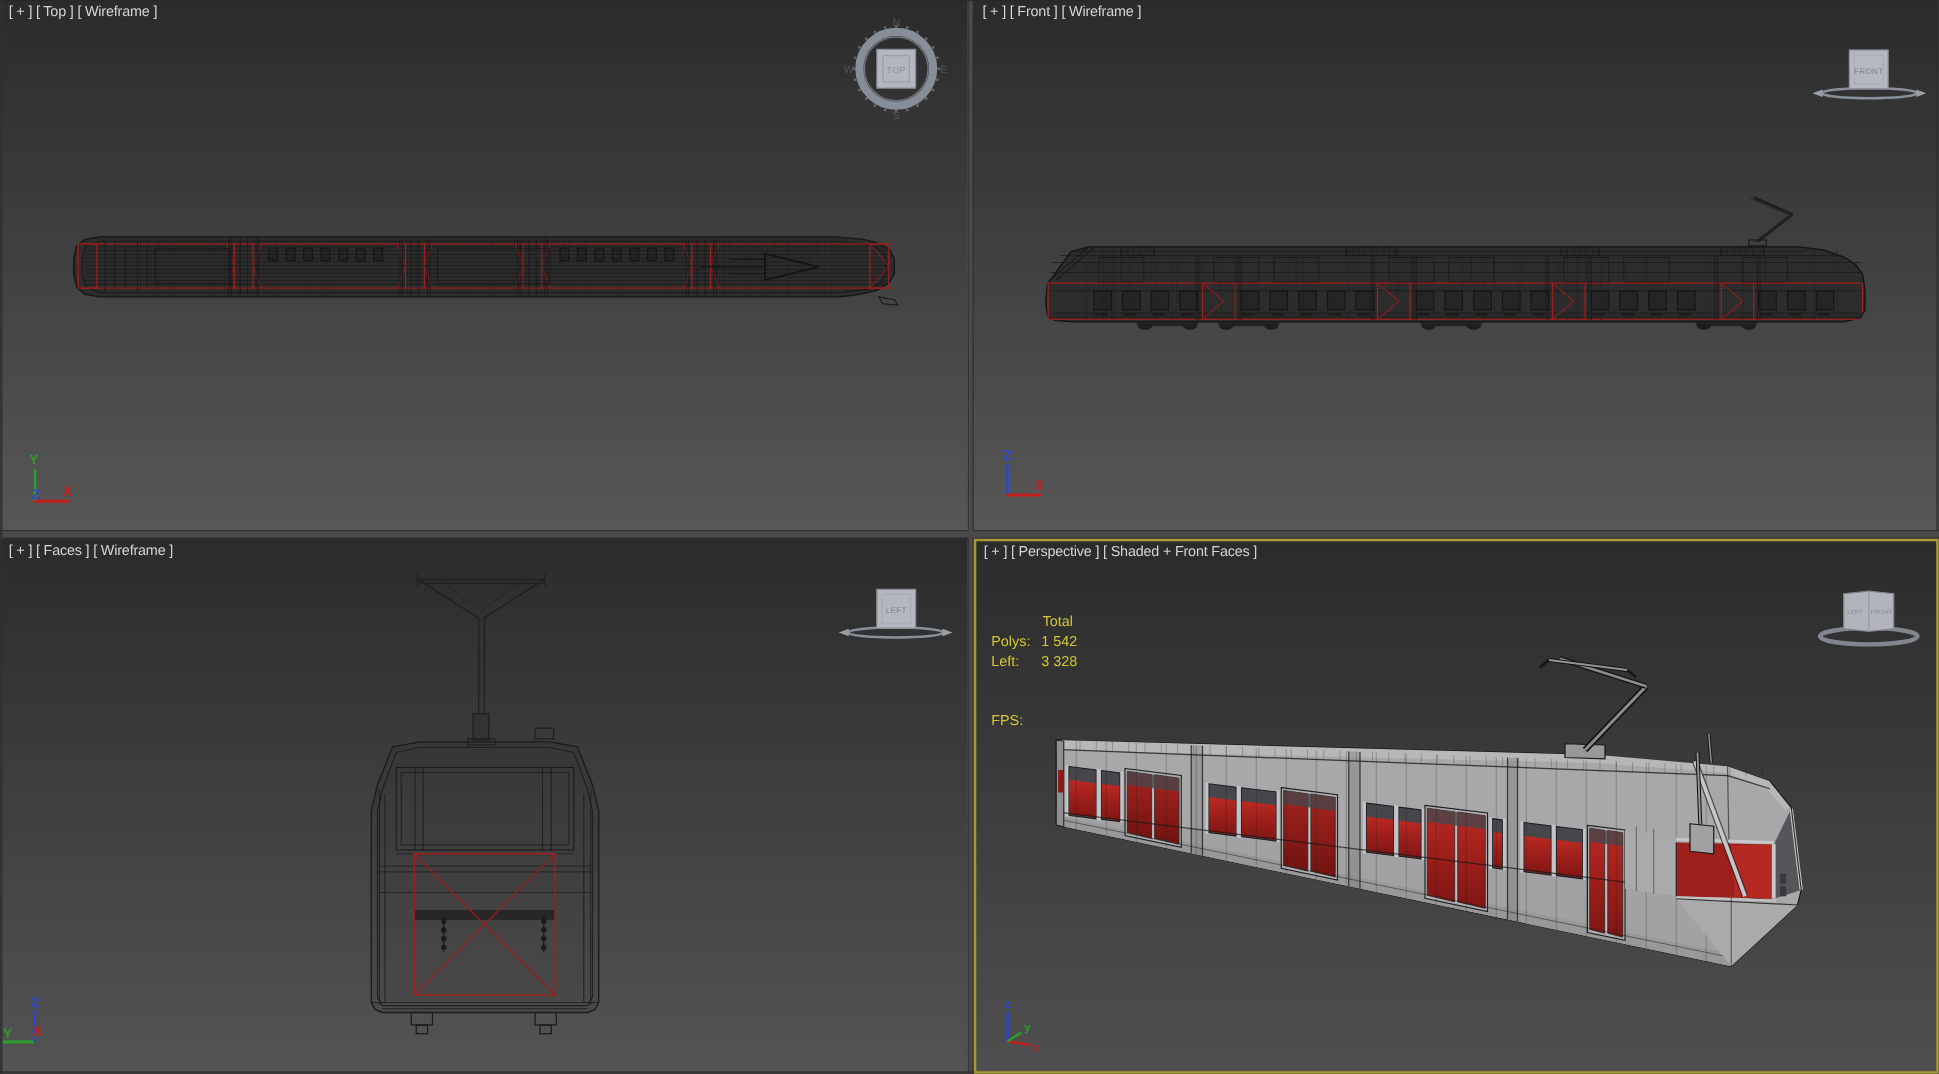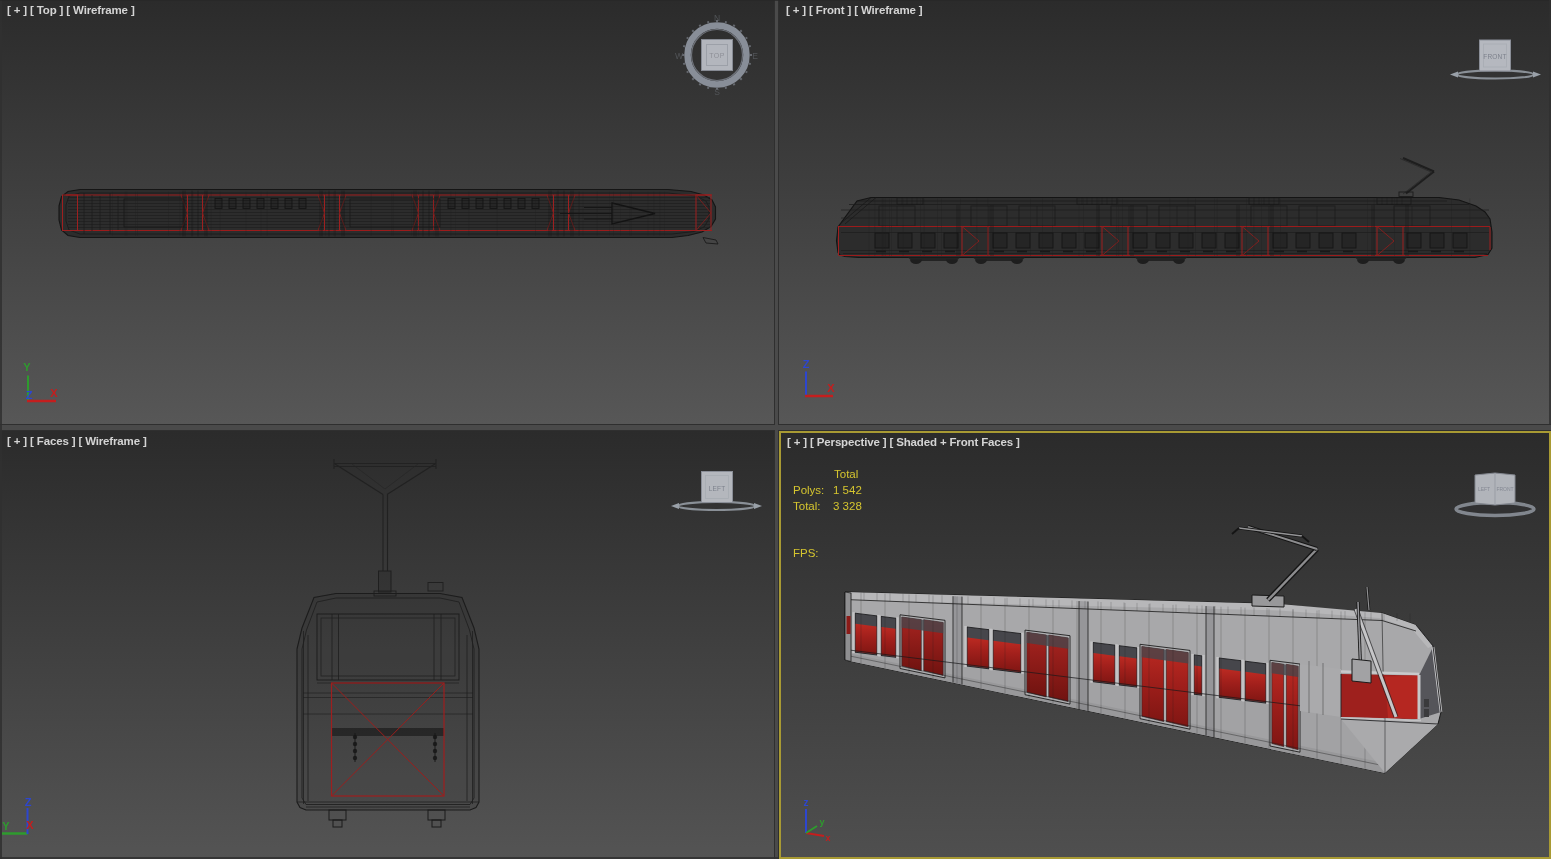--- a/index.html
+++ b/index.html
@@ -1,25 +1,25 @@
 <!DOCTYPE html>
 <html><head>
 <meta charset="utf-8">
 <style>
 html,body{margin:0;padding:0;background:#4a4a4a;}
 body{width:1551px;height:859px;position:relative;overflow:hidden;font-family:"Liberation Sans",sans-serif;}
 .vp{position:absolute;overflow:hidden;box-shadow:0 0 0 1px #2f2f2f;}
-.lab{position:absolute;left:7px;top:4px;font-size:11.5px;color:#d4d4d4;letter-spacing:-0.15px;white-space:pre;will-change:transform;font-weight:bold;}
+.lab{position:absolute;left:7px;top:4px;font-size:11.5px;color:#d4d4d4;letter-spacing:-0.15px;white-space:pre;will-change:transform;}
 svg{position:absolute;left:0;top:0;}
 #vtl{left:0;top:0;width:774px;height:424px;background:linear-gradient(#2b2b2b,#575757);}
 #vtr{left:779px;top:0;width:772px;height:424px;background:linear-gradient(#2b2b2b,#575757);}
 #vbl{left:0;top:431px;width:774px;height:428px;background:linear-gradient(#2b2b2b,#545454);}
 #vbr{left:779px;top:431px;width:772px;height:428px;background:linear-gradient(#2b2b2b,#4f4f4f);border:2px solid #a89a33;box-sizing:border-box;}
 #vbr .lab{left:6px;top:3px;}
-.stats{position:absolute;color:#d5c52f;font-size:11.5px;will-change:transform;}
+.stats{position:absolute;color:#d5c52f;font-size:11.5px;will-change:transform;margin-top:24px;}
 </style>
 </head>
 <body>
 <div class="vp" id="vtl">
   <svg width="774" height="424" viewBox="0 0 774 424">
       <path d="M59,206 L61.5,196.5 L68,191.5 L80,189.5 L668,189.5 L691,191.5 L704,195 L712,200 L715.5,207 L715.5,219 L711,226.5 L702,232 L688,235.5 L672,237.5 L80,237.5 L68,235.5 L61.5,230 L59,220 Z" fill="#2c2c2c" stroke="#151515" stroke-width="1.1"></path>
 <path d="M66,205 L69,196 L80,193 L668,193 L696,196 L706,201 L709,207 L709,219 L704,227 L694,231.5 L672,234 L80,234 L69,230 L66,221 Z" fill="none" stroke="#1b1b1b" stroke-width="0.9"></path>
 <line x1="68" y1="197.5" x2="710" y2="197.5" stroke="#1e1e1e" stroke-width="0.8" opacity="0.9"></line>
 <line x1="68" y1="200.5" x2="710" y2="200.5" stroke="#1e1e1e" stroke-width="0.8" opacity="0.9"></line>
 <line x1="68" y1="203.5" x2="710" y2="203.5" stroke="#1e1e1e" stroke-width="0.8" opacity="0.9"></line>
@@ -657,20 +657,20 @@
 <line x1="25" y1="400" x2="43" y2="403" stroke="#c41e1e" stroke-width="2" opacity="1.0"></line>
 <line x1="25" y1="400" x2="36" y2="393" stroke="#2e9b2e" stroke-width="2" opacity="1.0"></line>
 <text x="25" y="373" font-size="10" font-weight="bold" fill="#2d46cf" text-anchor="middle">z</text>
 <text x="47" y="408" font-size="9" font-weight="bold" fill="#c41e1e" text-anchor="middle">x</text>
 <text x="41" y="392" font-size="9" font-weight="bold" fill="#2e9b2e" text-anchor="middle">y</text>
     </svg>
   <div class="lab">[ + ] [ Perspective ] [ Shaded + Front Faces ]</div>
   <div class="stats" style="left:53px;top:35px;">Total</div>
   <div class="stats" style="left:12px;top:51px;">Polys:</div>
   <div class="stats" style="left:52px;top:51px;">1 542</div>
-  <div class="stats" style="left:12px;top:67px;">Total:</div>
+  <div class="stats" style="left:12px;top:67px;">Left:</div>
   <div class="stats" style="left:52px;top:67px;">3 328</div>
   <div class="stats" style="left:12px;top:114px;">FPS:</div>
 </div>
 <div style="position:absolute;left:0;top:0;width:2px;height:859px;background:#303030;opacity:0.85;"></div>
 <div style="position:absolute;left:0;top:0;width:1551px;height:1px;background:#282828;opacity:0.8;"></div>
 <div style="position:absolute;left:0;top:857px;width:779px;height:2px;background:#303030;opacity:0.85;"></div>
 <div style="position:absolute;left:1549px;top:0;width:2px;height:424px;background:#303030;opacity:0.8;"></div>
 
 </body></html>

